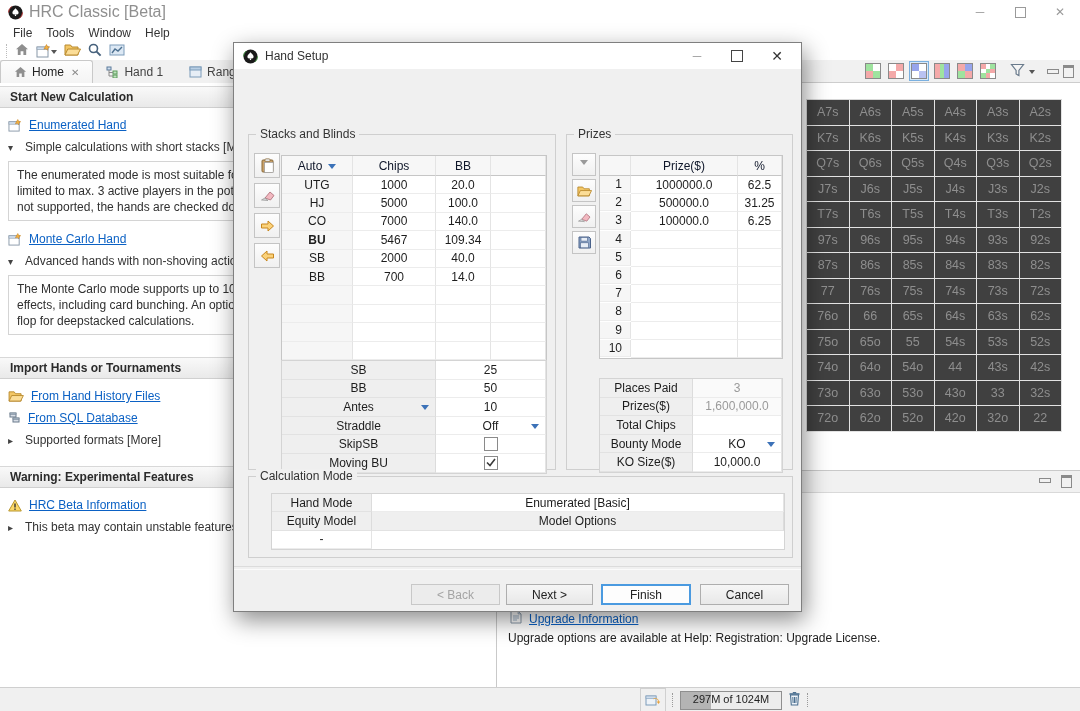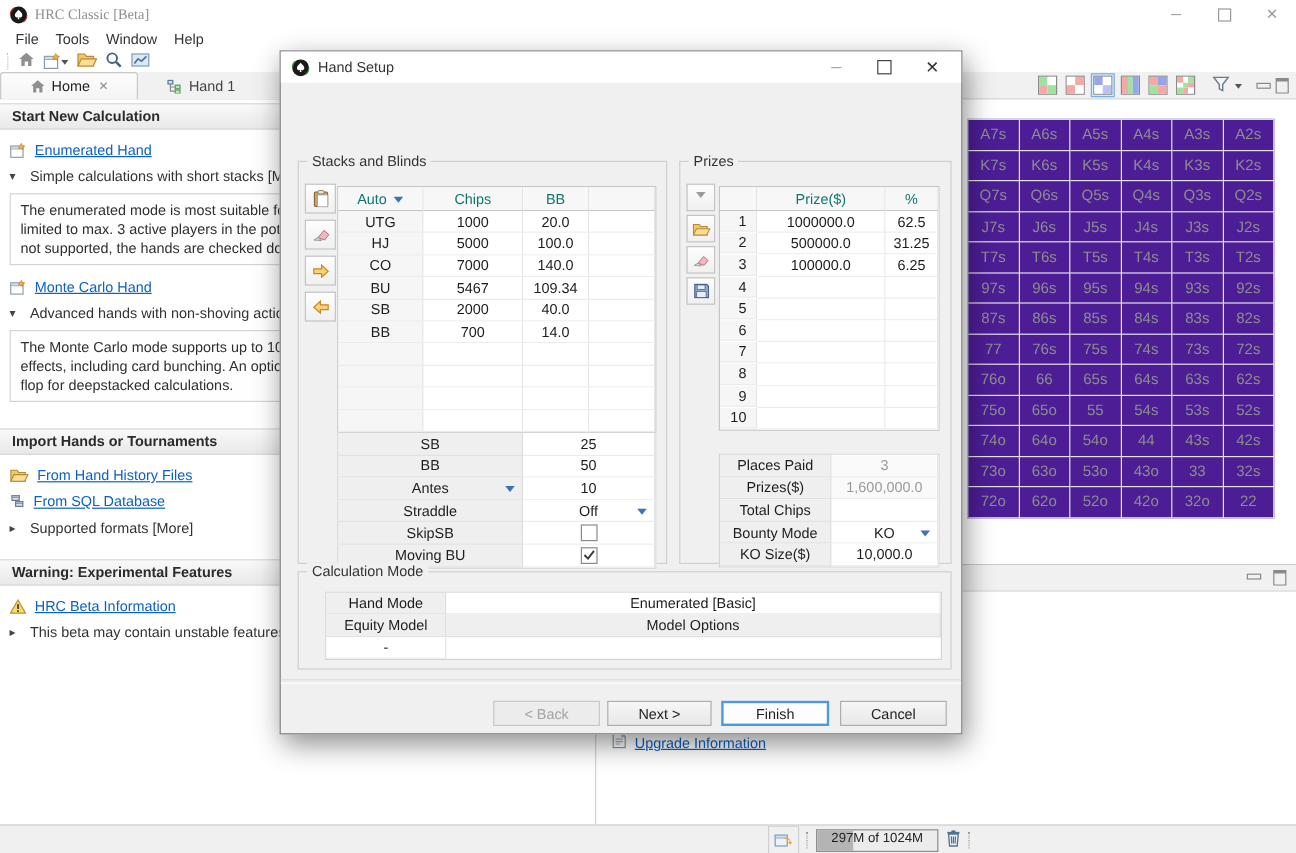--- a/index.html
+++ b/index.html
@@ -2,52 +2,52 @@
 <html><head>
 <meta charset="utf-8">
 <style>
   html,body{margin:0;padding:0;}
   body{width:1080px;height:711px;position:relative;overflow:hidden;
        font-family:"Liberation Sans",sans-serif;background:#fff;font-size:12px;color:#333;}
 
   
   #titlebar{position:absolute;left:0;top:0;width:1080px;height:24px;background:#fff;display:flex;align-items:center;}
   #titlebar .logo{margin:0 6px 0 8px;display:inline-flex;}
-  #window-title{color:#8f8f8f;font-size:12px;font-family:Liberation Serif, serif;}
+  #window-title{color:#8f8f8f;font-size:16px;}
   #winctrls{position:absolute;right:0;top:0;height:24px;display:flex;}
   .wbtn{width:40px;height:24px;display:flex;align-items:center;justify-content:center;color:#9a9a9a;font-size:12px;}
   .wmax{width:9px;height:9px;border:1px solid #9a9a9a;display:inline-block;}
   #menubar{position:absolute;left:0;top:24px;width:1080px;height:18px;background:#fff;display:flex;align-items:center;padding-left:6px;}
   .menu-item{padding:0 7px;color:#333;}
   #toolbar{position:absolute;left:0;top:42px;width:1080px;height:18px;background:#fff;display:flex;align-items:center;gap:7px;padding-left:6px;}
   .tb-sep{width:1px;height:14px;border-left:1px dotted #bbb;}
   .caret{width:0;height:0;border:3px solid transparent;border-top:4px solid #555;margin-top:4px;}
 
   
   #tabband{position:absolute;left:0;top:60px;width:497px;height:23px;background:#f1f1f1;border-bottom:1px solid #cdcdcd;display:flex;align-items:flex-end;}
-  .tab{height:22px;display:flex;align-items:center;gap:5px;padding:0 24px;color:#444;font-size:12px;}
+  .tab{height:22px;display:flex;align-items:center;gap:5px;padding:0 13px;color:#444;font-size:12px;}
   .tab.active{background:linear-gradient(#fdfdfd,#f4f4f4);border:1px solid #c9c9c9;border-bottom:none;border-radius:3px 3px 0 0;color:#222;}
   .tab .close-x{color:#8a8a8a;font-size:10px;margin-left:2px;}
 
   
   #left-panel{position:absolute;left:0;top:83px;width:496px;height:604px;background:#fff;border-right:1px solid #c9c9c9;overflow:hidden;}
   .sec-header{height:20px;margin:3px 0 6px 0;background:linear-gradient(#f9f9f9,#e9e9e9);border-top:1px solid #d8d8d8;border-bottom:1px solid #d0d0d0;display:flex;align-items:center;padding-left:10px;font-weight:bold;color:#2b2b2b;}
   .side-row{display:flex;align-items:center;gap:7px;padding:2px 8px;height:18px;}
   .side-link{color:#0b61c4;text-decoration:underline;cursor:pointer;}
   .toggle-arrow{color:#444;font-size:10px;width:10px;}
   .desc-box{margin:3px 8px 7px 8px;border:1px solid #d4d4d4;background:#fefefe;padding:5px 8px;line-height:16px;color:#2f2f2f;overflow:hidden;white-space:nowrap;}
   .sec-gap{height:12px;}
 
   
   #right-toolbar{position:absolute;left:497px;top:60px;width:583px;height:23px;background:#f1f1f1;border-bottom:1px solid #cdcdcd;display:flex;align-items:center;justify-content:flex-end;gap:4px;padding-right:6px;box-sizing:border-box;}
   .qicon{display:grid;width:14px;height:14px;border:1px solid #8a8a8a;background:#fff;}
   .qwrap{padding:1px;border:1px solid transparent;}
   .qwrap.selected{border:1px solid #7ab0e0;background:#d6e9fa;}
   #grid-panel{position:absolute;left:497px;top:83px;width:583px;height:387px;background:#fff;}
-  #hand-grid{position:absolute;left:309px;top:16px;display:grid;grid-template-columns:repeat(6,42.5px);grid-auto-rows:25.5px;border-left:1px solid #d7d7d7;border-top:1px solid #d7d7d7;background:#4c1d95;}
+  #hand-grid{position:absolute;left:309px;top:16px;display:grid;grid-template-columns:repeat(6,42.5px);grid-auto-rows:25.5px;border-left:1px solid #d7d7d7;border-top:1px solid #d7d7d7;background:#404040;}
   .hand-cell{border-right:1px solid #e3e3e3;border-bottom:1px solid #e3e3e3;display:flex;align-items:center;justify-content:center;color:#8e8e8e;font-size:12.5px;}
   #bottom-panel{position:absolute;left:497px;top:470px;width:583px;height:217px;background:#fff;border-top:1px solid #c9c9c9;}
   #bottom-panel .bp-header{height:21px;background:#f1f1f1;border-bottom:1px solid #d9d9d9;position:relative;}
   .bp-icons{position:absolute;right:8px;top:4px;display:flex;gap:10px;color:#777;}
   .bp-min{width:10px;height:3px;border:1px solid #8a8a8a;margin-top:3px;}
   .bp-max{width:9px;height:9px;border:1px solid #8a8a8a;border-top-width:3px;}
   #upgrade-row{position:absolute;left:12px;top:139px;display:flex;align-items:center;gap:7px;}
   #upgrade-text{position:absolute;left:11px;top:160px;color:#222;}
 
   
@@ -71,21 +71,21 @@
   #dlg-inforow{position:absolute;left:7px;top:29px;display:flex;align-items:center;gap:8px;}
   .info-i{width:13px;height:13px;border:1px solid #3a6ea5;border-radius:50%;color:#3a6ea5;display:flex;align-items:center;justify-content:center;font-size:10px;font-family:"Liberation Serif",serif;font-style:italic;font-weight:bold;}
 
   .group{position:absolute;border:1px solid #cfcfcf;}
   .gtitle{position:absolute;top:-8px;left:7px;background:#f0f0f0;padding:0 4px;color:#333;}
   .strip{position:absolute;left:5px;top:18px;display:flex;flex-direction:column;gap:5px;}
   .strip-btn{width:24px;height:23px;border:1px solid #c4c4c4;background:linear-gradient(#fdfdfd,#f0f0f0);display:flex;align-items:center;justify-content:center;}
 
   .tbl{display:grid;background:#fff;border:1px solid #c6c6c6;position:absolute;}
   .cell{border-right:1px solid #e4e4e4;border-bottom:1px solid #ececec;display:flex;align-items:center;justify-content:center;font-size:12px;color:#1d1d1d;background:#fff;overflow:hidden;}
-  .cell.hdr{background:#f7f7f7;border-bottom:1px solid #c6c6c6;color:#0f766e;}
+  .cell.hdr{background:#f7f7f7;border-bottom:1px solid #c6c6c6;color:#0f172a;}
   .cell.shade{background:#f6f6f6;}
   .cell.num{justify-content:flex-end;padding-right:8px;box-sizing:border-box;background:#f6f6f6;}
   .cell.muted{color:#9a9a9a;background:#fafafa;}
   .dd{width:0;height:0;border:4px solid transparent;border-top:5px solid #3c72b8;margin-top:5px;margin-left:6px;}
   .dd.right{position:absolute;right:6px;}
   .dd.gray{border-top-color:#9a9a9a;}
   .setrow-label{background:#efefef;border-right:1px solid #dcdcdc;border-bottom:1px solid #e2e2e2;display:flex;align-items:center;justify-content:center;position:relative;color:#1d1d1d;}
   .cbx{width:12px;height:12px;border:1px solid #8a8a8a;background:#fff;display:flex;align-items:center;justify-content:center;}
   .cbx svg{display:block;}
 
@@ -423,20 +423,21 @@
   <div id="upgrade-row">
     <span><svg width="13" height="14" viewBox="0 0 13 14">
           <path d="M2 1 h7 l3 3 v9 H2 z" fill="#fff" stroke="#8898a8"></path>
           <path d="M9 1 l3 3 h-3 z" fill="#cfdded" stroke="#8898a8" stroke-width=".6"></path>
           <line x1="4" y1="6" x2="10" y2="6" stroke="#9db3c8"></line>
           <line x1="4" y1="8" x2="10" y2="8" stroke="#9db3c8"></line>
           <line x1="4" y1="10" x2="8" y2="10" stroke="#9db3c8"></line>
         </svg></span>
     <a class="side-link">Upgrade Information</a>
   </div>
+  <div id="upgrade-text">Upgrade options are available at Help: Registration: Upgrade License.</div>
 </div>
 
 <div id="statusbar">
   <div id="status-cluster">
     <span class="strip-btn" style="border-color:#d0d0d0;background:#f0f0f0">
       <svg width="16" height="13" viewBox="0 0 16 13">
           <rect x="1" y="2" width="10" height="9" fill="#eef3f8" stroke="#7d9cba"></rect>
           <rect x="1" y="2" width="10" height="2.4" fill="#cfdded" stroke="#7d9cba" stroke-width=".6"></rect>
           <path d="M9 6 a4 4 0 0 1 6 3 l-2 0 2.5 3 2-3 -1.5 0 a5 5 0 0 0 -7-4z" fill="#e8a33d" transform="scale(.8) translate(1.5,.5)"></path>
         </svg>
@@ -524,21 +525,21 @@
         <div class="cell" style="height: 17.4px;">20.0</div>
         <div class="cell" style="height: 17.4px;"></div>
         <div class="cell shade" style="height: 17.4px;">HJ</div>
         <div class="cell" style="height: 17.4px;">5000</div>
         <div class="cell" style="height: 17.4px;">100.0</div>
         <div class="cell" style="height: 17.4px;"></div>
         <div class="cell shade" style="height: 17.4px;">CO</div>
         <div class="cell" style="height: 17.4px;">7000</div>
         <div class="cell" style="height: 17.4px;">140.0</div>
         <div class="cell" style="height: 17.4px;"></div>
-        <div class="cell shade" style="height: 17.4px;">BU</div>
+        <div class="cell shade" style="height: 17.4px; font-weight: bold;">BU</div>
         <div class="cell" style="height: 17.4px;">5467</div>
         <div class="cell" style="height: 17.4px;">109.34</div>
         <div class="cell" style="height: 17.4px;"></div>
         <div class="cell shade" style="height: 17.4px;">SB</div>
         <div class="cell" style="height: 17.4px;">2000</div>
         <div class="cell" style="height: 17.4px;">40.0</div>
         <div class="cell" style="height: 17.4px;"></div>
         <div class="cell shade" style="height: 17.4px;">BB</div>
         <div class="cell" style="height: 17.4px;">700</div>
         <div class="cell" style="height: 17.4px;">14.0</div>

